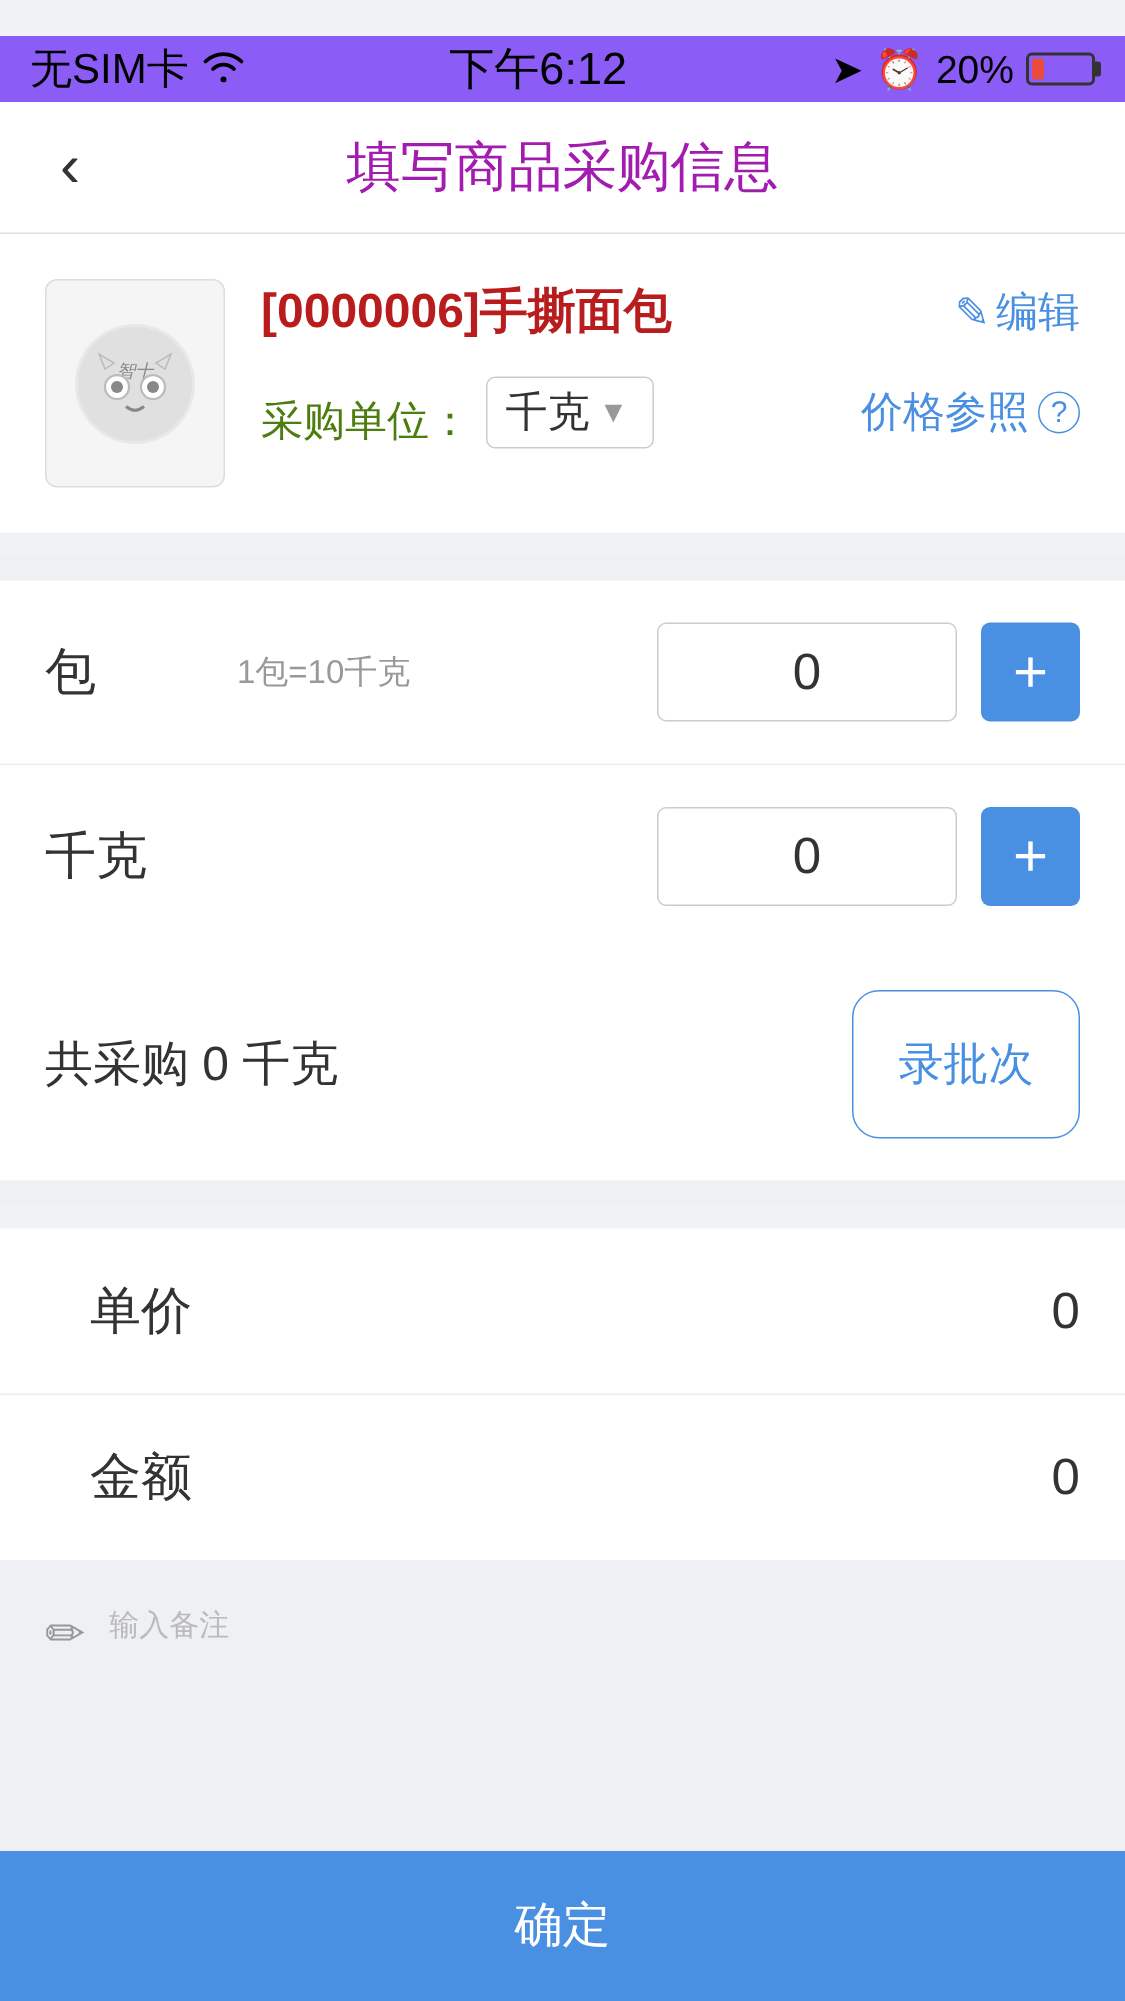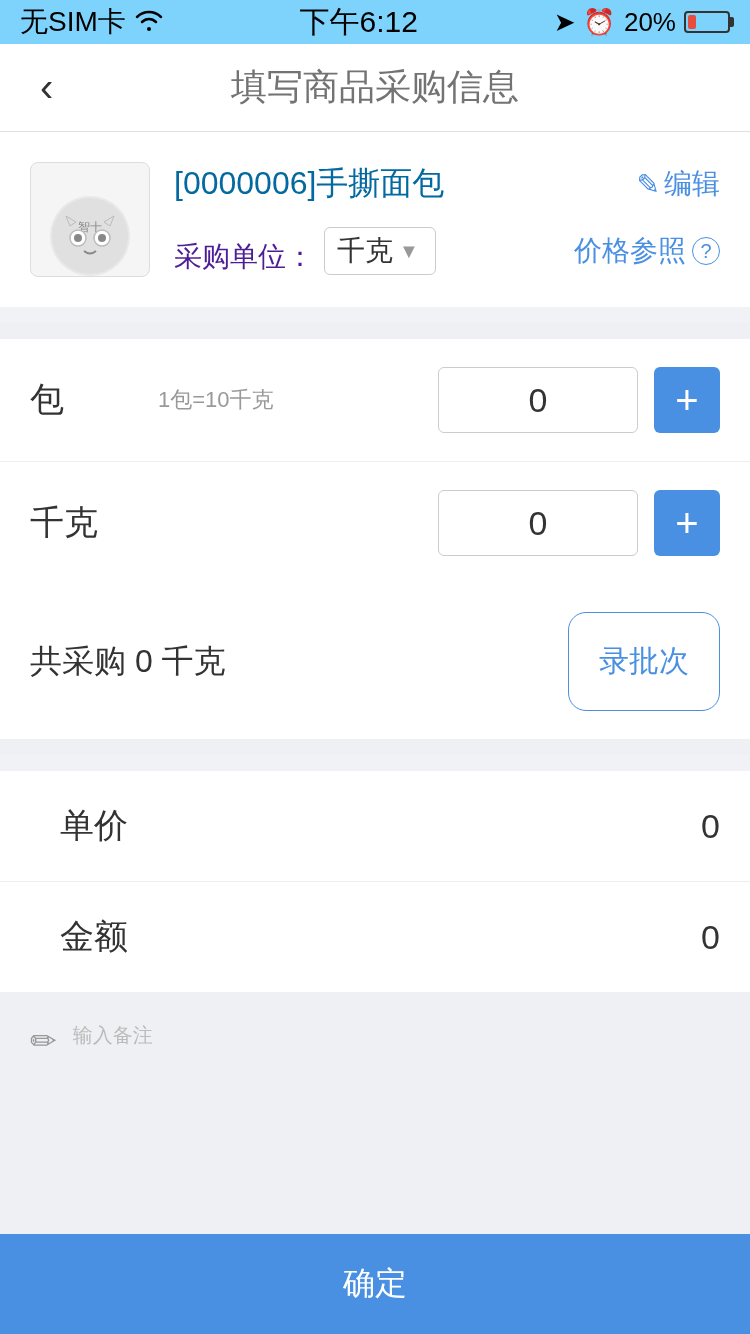--- a/index.html
+++ b/index.html
@@ -9,27 +9,28 @@
       min-height: 1334px;
       font-family: -apple-system, "PingFang SC", "Helvetica Neue", sans-serif;
       background: #f0f2f5;
       font-size: 32px;
       color: #333;
     }
 
     
     .status-bar {
       height: 44px;
-      background: #7dd3fc;
+      background: #8b5cf6;
       display: flex;
       align-items: center;
       justify-content: space-between;
       padding: 0 20px;
       font-size: 28px;
       color: #000;
+      margin-top: 24px;
     }
     .status-left { display: flex; align-items: center; gap: 8px; }
     .status-center { font-weight: 500; font-size: 30px; }
     .status-right { display: flex; align-items: center; gap: 8px; font-size: 26px; }
     .battery-bar {
       width: 46px; height: 22px; border: 2px solid #333; border-radius: 4px;
       position: relative; display: flex; align-items: center; padding: 2px;
     }
     .battery-bar::after {
       content: '';
@@ -57,42 +58,43 @@
       cursor: pointer;
       padding: 10px;
       margin-right: 10px;
     }
     .nav-title {
       position: absolute;
       left: 50%;
       transform: translateX(-50%);
       font-size: 36px;
       font-weight: 500;
-      color: #737373;
+      color: #a21caf;
     }
 
     
     .product-card {
       background: #fff;
       padding: 30px;
       display: flex;
       align-items: flex-start;
       gap: 24px;
       margin-bottom: 16px;
     }
     .product-image {
       width: 120px;
-      height: 115px;
+      height: 139px;
       border: 1px solid #ddd;
       border-radius: 8px;
       background: #f5f5f5;
       display: flex;
-      align-items: flex-end;
+      align-items: center;
       justify-content: center;
       flex-shrink: 0;
+      font-style: italic;
     }
     .product-logo {
       width: 80px;
       height: 80px;
       background: #e8e8e8;
       border-radius: 50%;
       display: flex;
       align-items: center;
       justify-content: center;
       font-size: 20px;
@@ -101,36 +103,36 @@
     }
     .product-info { flex: 1; }
     .product-name-row {
       display: flex;
       align-items: center;
       justify-content: space-between;
       margin-bottom: 20px;
     }
     .product-name {
       font-size: 32px;
-      color: #0369a1;
-      font-weight: 400;
+      color: #b91c1c;
+      font-weight: 700;
     }
     .edit-link {
       color: #4a90e2;
       font-size: 28px;
       display: flex;
       align-items: center;
       gap: 4px;
     }
     .unit-row {
       display: flex;
       align-items: center;
       justify-content: space-between;
     }
-    .unit-label { font-size: 28px; color: #4c1d95; margin-right: 10px; margin-top: 12px; }
+    .unit-label { font-size: 28px; color: #4d7c0f; margin-right: 10px; margin-top: 12px; }
     .unit-select {
       border: 1px solid #ccc;
       border-radius: 6px;
       padding: 4px 16px 4px 12px;
       font-size: 28px;
       color: #333;
       background: #fff;
       display: flex;
       align-items: center;
       gap: 6px;

